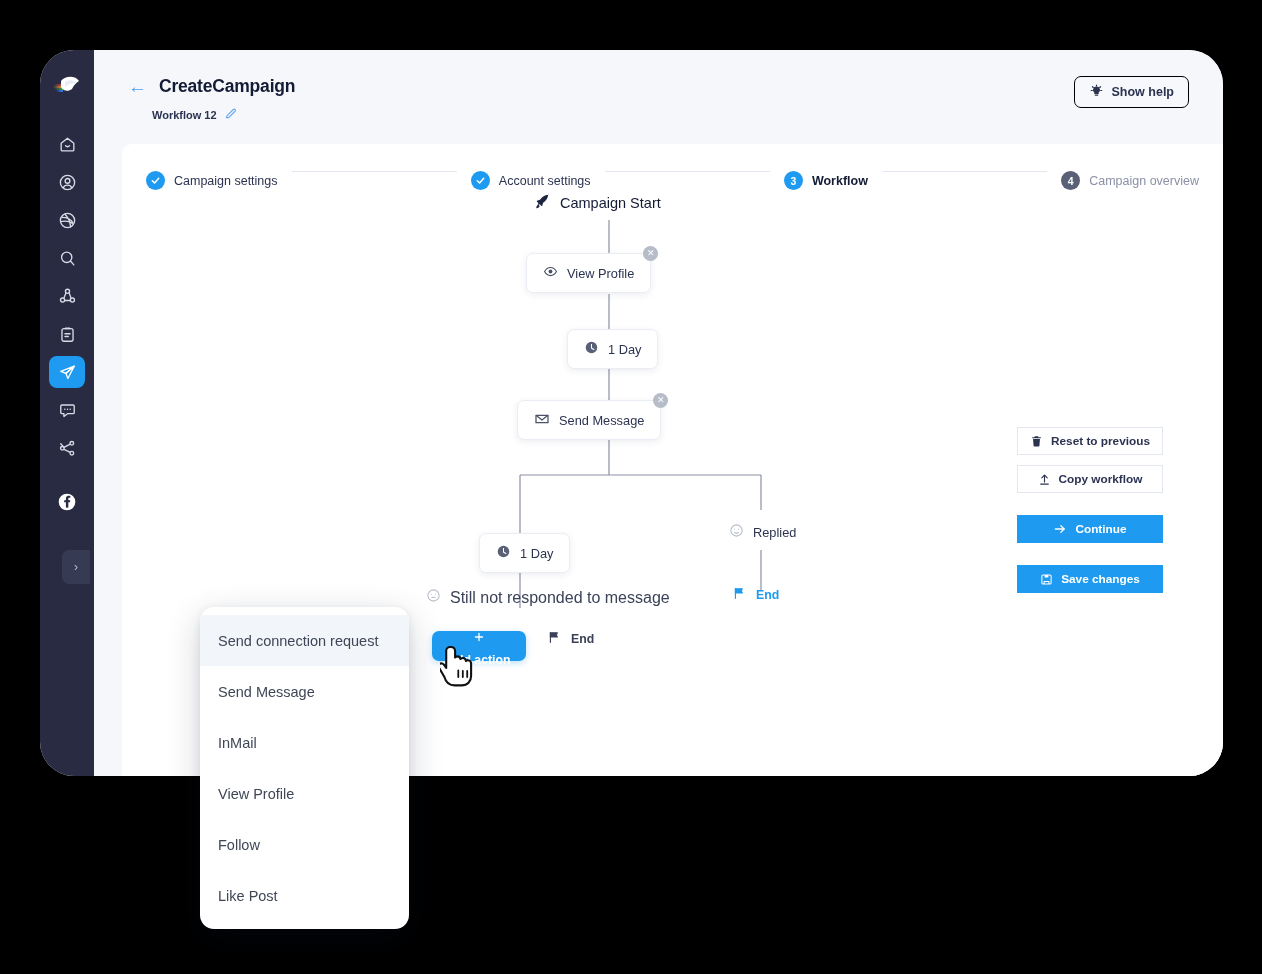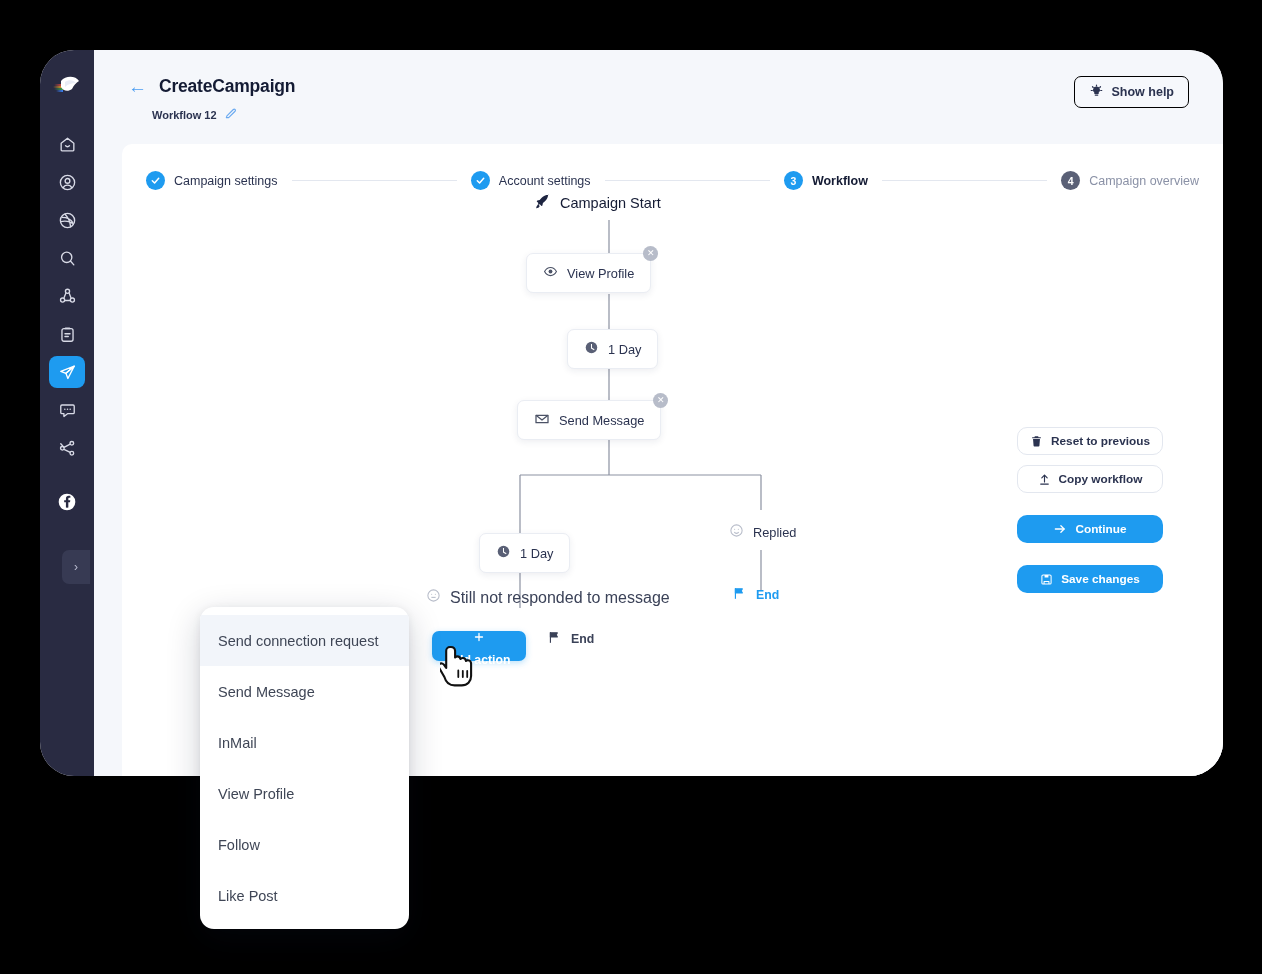--- a/index.html
+++ b/index.html
@@ -104,21 +104,20 @@
     background: #ffffff;
     flex: 1;
     border-radius: 10px 0 0 0;
     position: relative;
     overflow: visible;
   }
 
   
   #stepper {
     display: flex;
-    align-items: center;
     padding: 27px 0 0 0;
     margin: 0 24px;
   }
   .step { display: flex; align-items: center; gap: 9px; flex: 0 0 auto; }
   .step-badge {
     width: 19px; height: 19px; border-radius: 50%;
     display: flex; align-items: center; justify-content: center;
     font-size: 10.5px; font-weight: bold; color: #fff;
     background: #1e9bf0;
     flex: 0 0 19px;
@@ -194,21 +193,21 @@
 
   
   #action-buttons {
     position: absolute;
     right: 60px; top: 283px;
     width: 146px;
     display: flex; flex-direction: column; gap: 10px;
   }
   .action-btn {
     height: 28px;
-    border-radius: 10px;
+    border-radius: 0;
     display: flex; align-items: center; justify-content: center; gap: 8px;
     font-size: 11.8px; font-weight: bold;
     cursor: pointer;
     font-family: "Liberation Sans", sans-serif;
   }
   .action-btn.ghost {
     background: #ffffff;
     border: 1px solid #e3e7ef;
     color: #2b3350;
   }

